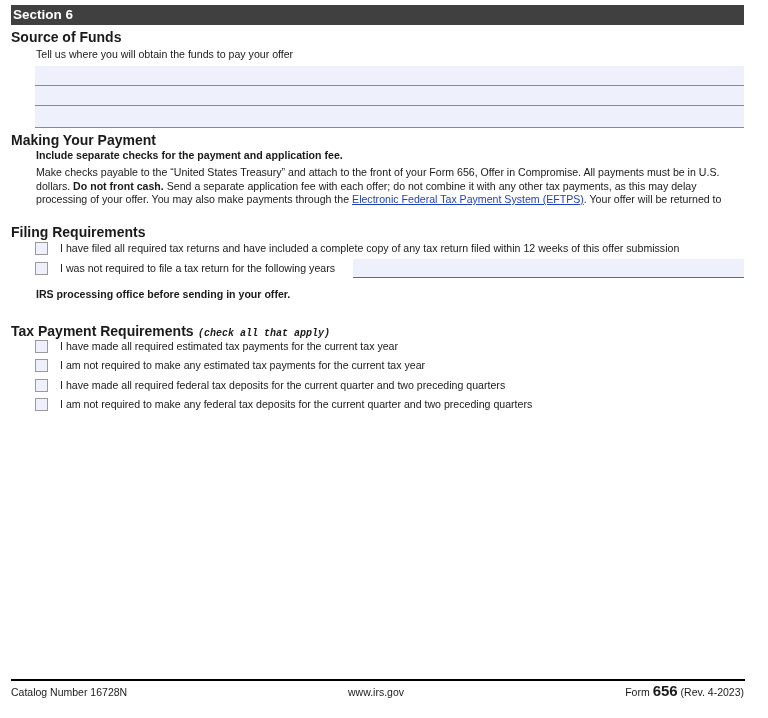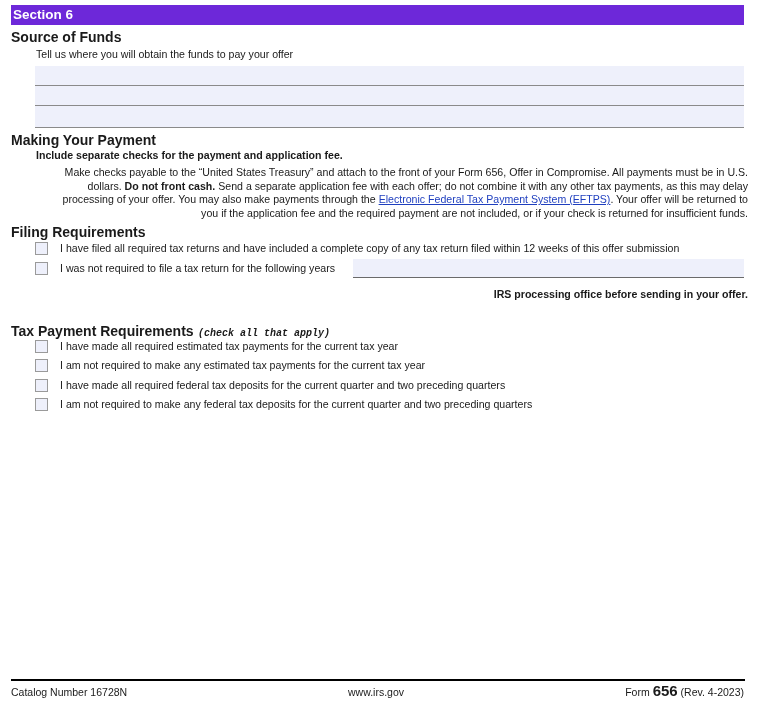--- a/index.html
+++ b/index.html
@@ -2,27 +2,27 @@
 <html><head>
 <meta charset="utf-8">
 <style>
   html, body { margin: 0; padding: 0; background: #ffffff; }
   body {
     width: 768px; height: 718px; position: relative; overflow: hidden;
     font-family: "Liberation Sans", sans-serif; color: #1a1a1a;
   }
   .abs { position: absolute; }
   .section-bar {
-    left: 11px; top: 5px; width: 733px; height: 20px; background: #6d28d9;
+    left: 11px; top: 5px; width: 733px; height: 20px; background: #404040;
     color: #fff; font-weight: bold; font-size: 13.5px;
   }
   .section-bar .num { position: absolute; left: 2px; top: 2px; }
   .section-bar .title { position: absolute; right: 4px; top: 2px; letter-spacing: 0.1px; }
   .h2 { font-weight: bold; font-size: 14px; }
-  .txt { font-size: 10.6px; line-height: 13.5px; text-align: right; }
+  .txt { font-size: 10.6px; line-height: 13.5px; }
   .bold { font-weight: bold; }
   .fill { background: #eef0fb; }
   .textrow { left: 35px; width: 709px; height: 19px; border-bottom: 1px solid #8a8a8a; }
   .cb {
     width: 13px; height: 13px; background: #eef0fb; border: 1px solid #9a9a9a;
     box-sizing: border-box;
   }
   a.link { color: #1f3fbf; text-decoration: underline; }
   .footer-line { left: 11px; top: 679px; width: 734px; height: 2px; background: #000; }
   .footer { font-size: 10.5px; }
@@ -41,21 +41,20 @@
 <div class="abs textrow fill" style="top:86px;"></div>
 <div class="abs textrow fill" style="top:106px; height:21px;"></div>
 
 <div class="abs h2" style="left:11px; top:132px;">Making Your Payment</div>
 <div class="abs txt bold" style="left:36px; top:149px;">Include separate checks for the payment and application fee.</div>
 
 <div class="abs txt" style="left:36px; top:166px; width:712px;">
   <div>Make checks payable to the “United States Treasury” and attach to the front of your Form 656, Offer in Compromise. All payments must be in U.S.</div>
   <div><span>dollars.</span> <span class="bold">Do not front cash.</span> <span>Send a separate application fee with each offer; do not combine it with any other tax payments, as this may delay</span></div>
   <div><span>processing of your offer. You may also make payments through the</span> <a class="link" href="#">Electronic Federal Tax Payment System (EFTPS)</a><span>. Your offer will be returned to</span></div>
-  <div>you if the application fee and the required payment are not included, or if your check is returned for insufficient funds.</div>
 </div>
 
 <div class="abs h2" style="left:11px; top:224px;">Filing Requirements</div>
 
 <div class="abs cb" style="left:35px; top:242px;"></div>
 <div class="abs txt" style="left:60px; top:242px;">I have filed all required tax returns and have included a complete copy of any tax return filed within 12 weeks of this offer submission</div>
 
 <div class="abs cb" style="left:35px; top:262px;"></div>
 <div class="abs txt" style="left:60px; top:262px;">I was not required to file a tax return for the following years</div>
 <div class="abs fill" style="left:353px; top:259px; width:391px; height:18px; border-bottom:1px solid #6a6a6a;"></div>

